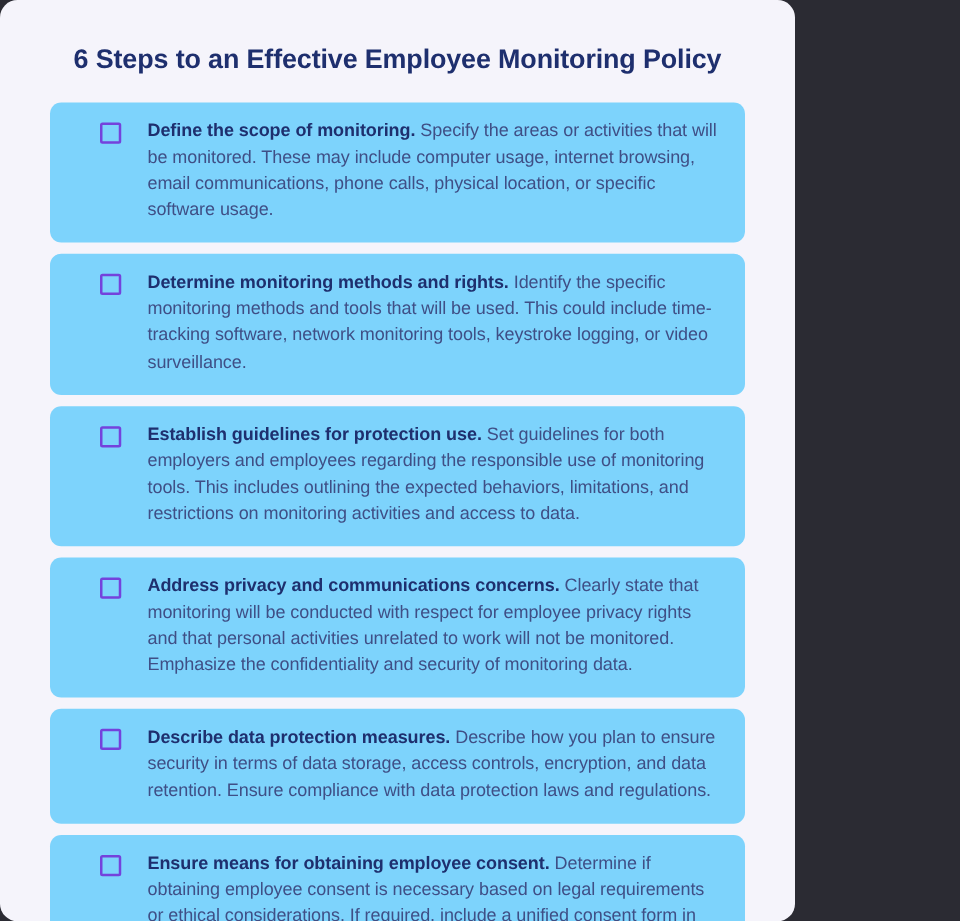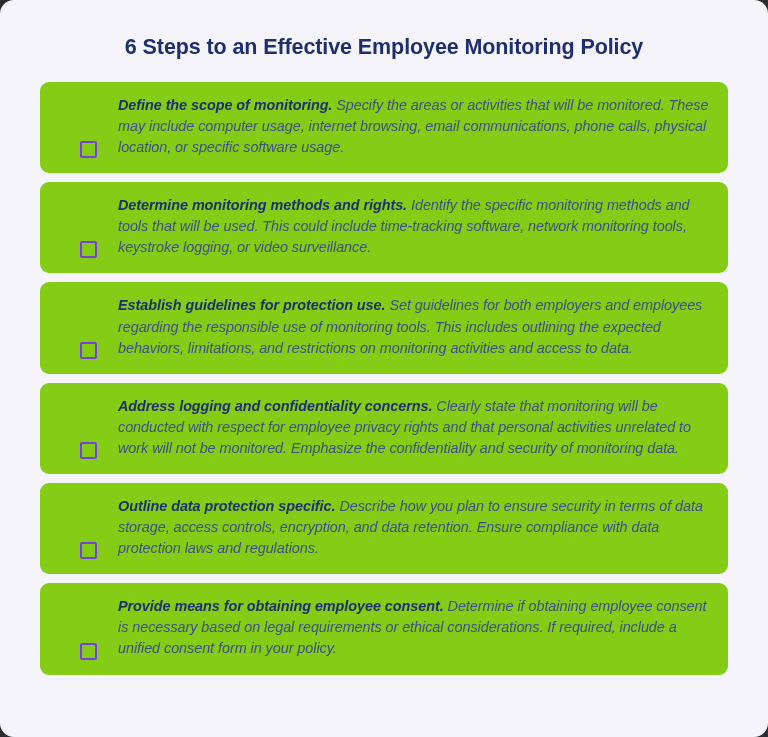--- a/index.html
+++ b/index.html
@@ -10,21 +10,21 @@
     width: 768px;
     height: 737px;
     background: #2b2b33;
     font-family: "Liberation Sans", sans-serif;
     overflow: hidden;
   }
   .card {
     position: absolute;
     left: 0;
     top: 0;
-    width: 768px;
+    width: 636px;
     height: 737px;
     background: #f5f4fb;
     border-radius: 14px;
     box-sizing: border-box;
     overflow: hidden;
   }
   .page-title {
     margin: 0;
     padding: 34px 40px 0 40px;
     text-align: center;
@@ -36,27 +36,26 @@
   }
   .checklist {
     margin: 0;
     padding: 21px 40px 0 40px;
     list-style: none;
     display: flex;
     flex-direction: column;
     gap: 9px;
   }
   .check-row {
-    background: #84cc16;
+    background: #7dd3fc;
     border-radius: 9px;
     display: flex;
-    align-items: flex-end;
+    align-items: flex-start;
     padding: 13px 18px 15px 40px;
     box-sizing: border-box;
-    font-style: italic;
   }
   .checkbox {
     flex: 0 0 auto;
     width: 17px;
     height: 17px;
     border: 2px solid #7442dc;
     border-radius: 2px;
     background: transparent;
     margin-top: 3px;
     margin-right: 21px;
@@ -94,27 +93,27 @@
       <span class="row-text"><span class="lead">Determine monitoring methods and rights.</span><span> Identify the specific monitoring methods and tools that will be used. This could include time-tracking software, network monitoring tools, keystroke logging, or video surveillance.</span></span>
     </li>
 
     <li class="check-row">
       <span class="checkbox"></span>
       <span class="row-text"><span class="lead">Establish guidelines for protection use.</span><span> Set guidelines for both employers and employees regarding the responsible use of monitoring tools. This includes outlining the expected behaviors, limitations, and restrictions on monitoring activities and access to data.</span></span>
     </li>
 
     <li class="check-row">
       <span class="checkbox"></span>
-      <span class="row-text"><span class="lead">Address logging and confidentiality concerns.</span><span> Clearly state that monitoring will be conducted with respect for employee privacy rights and that personal activities unrelated to work will not be monitored. Emphasize the confidentiality and security of monitoring data.</span></span>
+      <span class="row-text"><span class="lead">Address privacy and communications concerns.</span><span> Clearly state that monitoring will be conducted with respect for employee privacy rights and that personal activities unrelated to work will not be monitored. Emphasize the confidentiality and security of monitoring data.</span></span>
     </li>
 
     <li class="check-row">
       <span class="checkbox"></span>
-      <span class="row-text"><span class="lead">Outline data protection specific.</span><span> Describe how you plan to ensure security in terms of data storage, access controls, encryption, and data retention. Ensure compliance with data protection laws and regulations.</span></span>
+      <span class="row-text"><span class="lead">Describe data protection measures.</span><span> Describe how you plan to ensure security in terms of data storage, access controls, encryption, and data retention. Ensure compliance with data protection laws and regulations.</span></span>
     </li>
 
     <li class="check-row">
       <span class="checkbox"></span>
-      <span class="row-text"><span class="lead">Provide means for obtaining employee consent.</span><span> Determine if obtaining employee consent is necessary based on legal requirements or ethical considerations. If required, include a unified consent form in your policy.</span></span>
+      <span class="row-text"><span class="lead">Ensure means for obtaining employee consent.</span><span> Determine if obtaining employee consent is necessary based on legal requirements or ethical considerations. If required, include a unified consent form in your policy.</span></span>
     </li>
 
   </ul>
 </div>
 
 </body></html>

